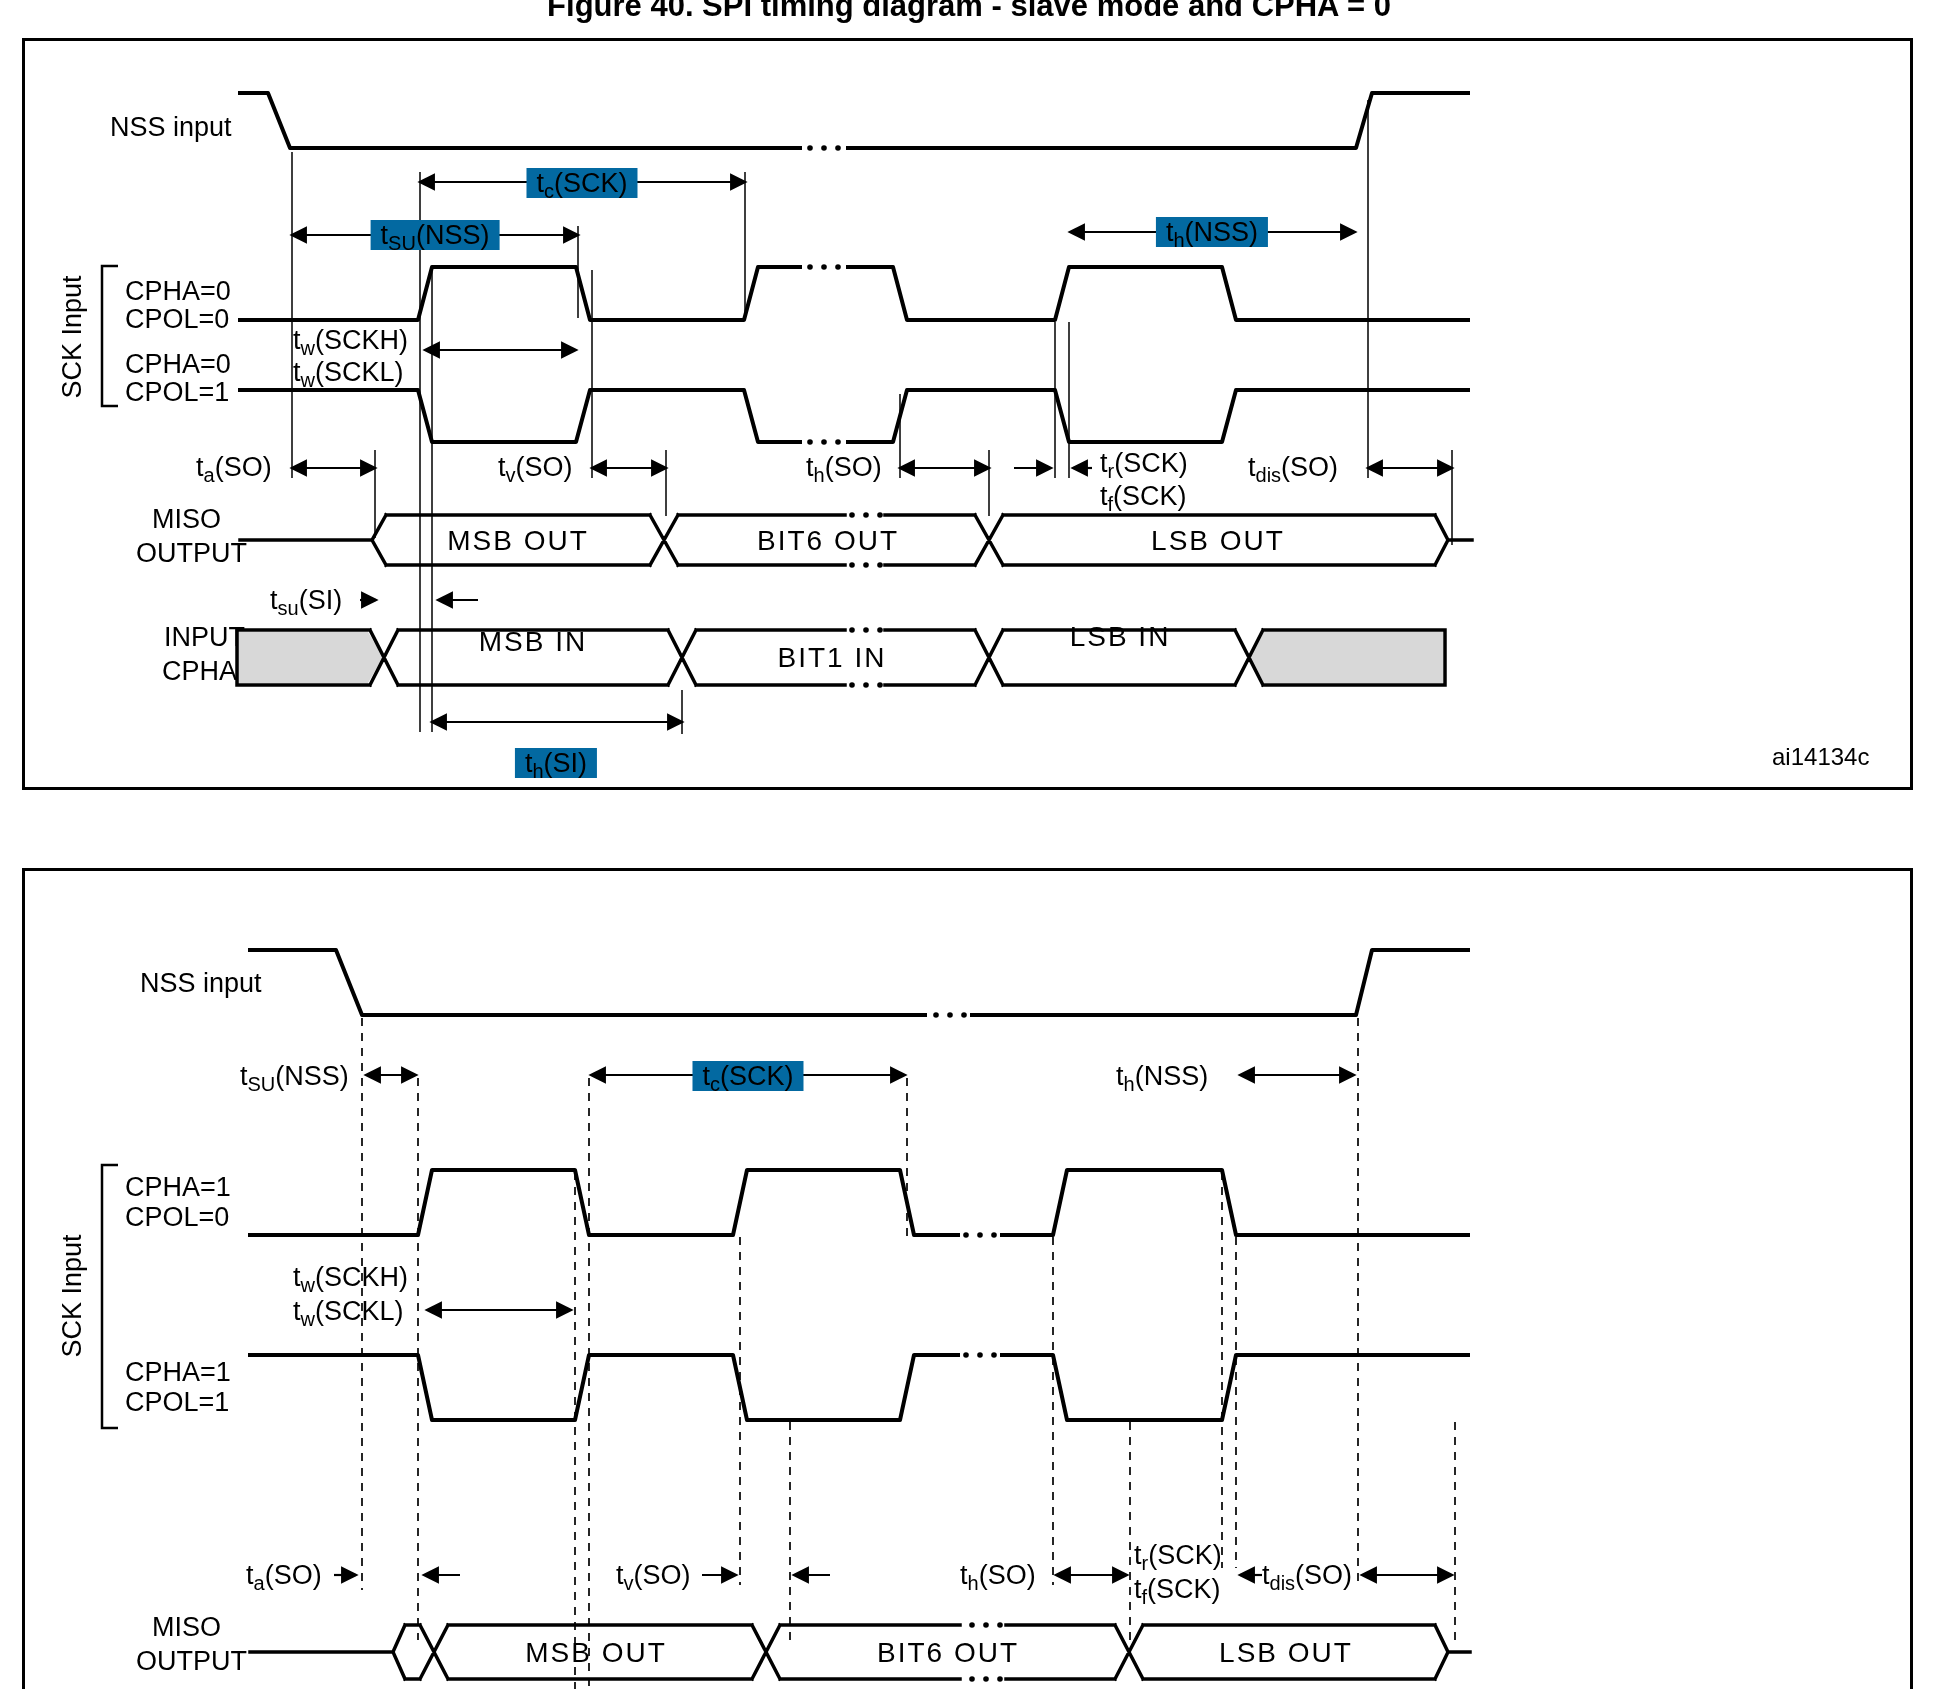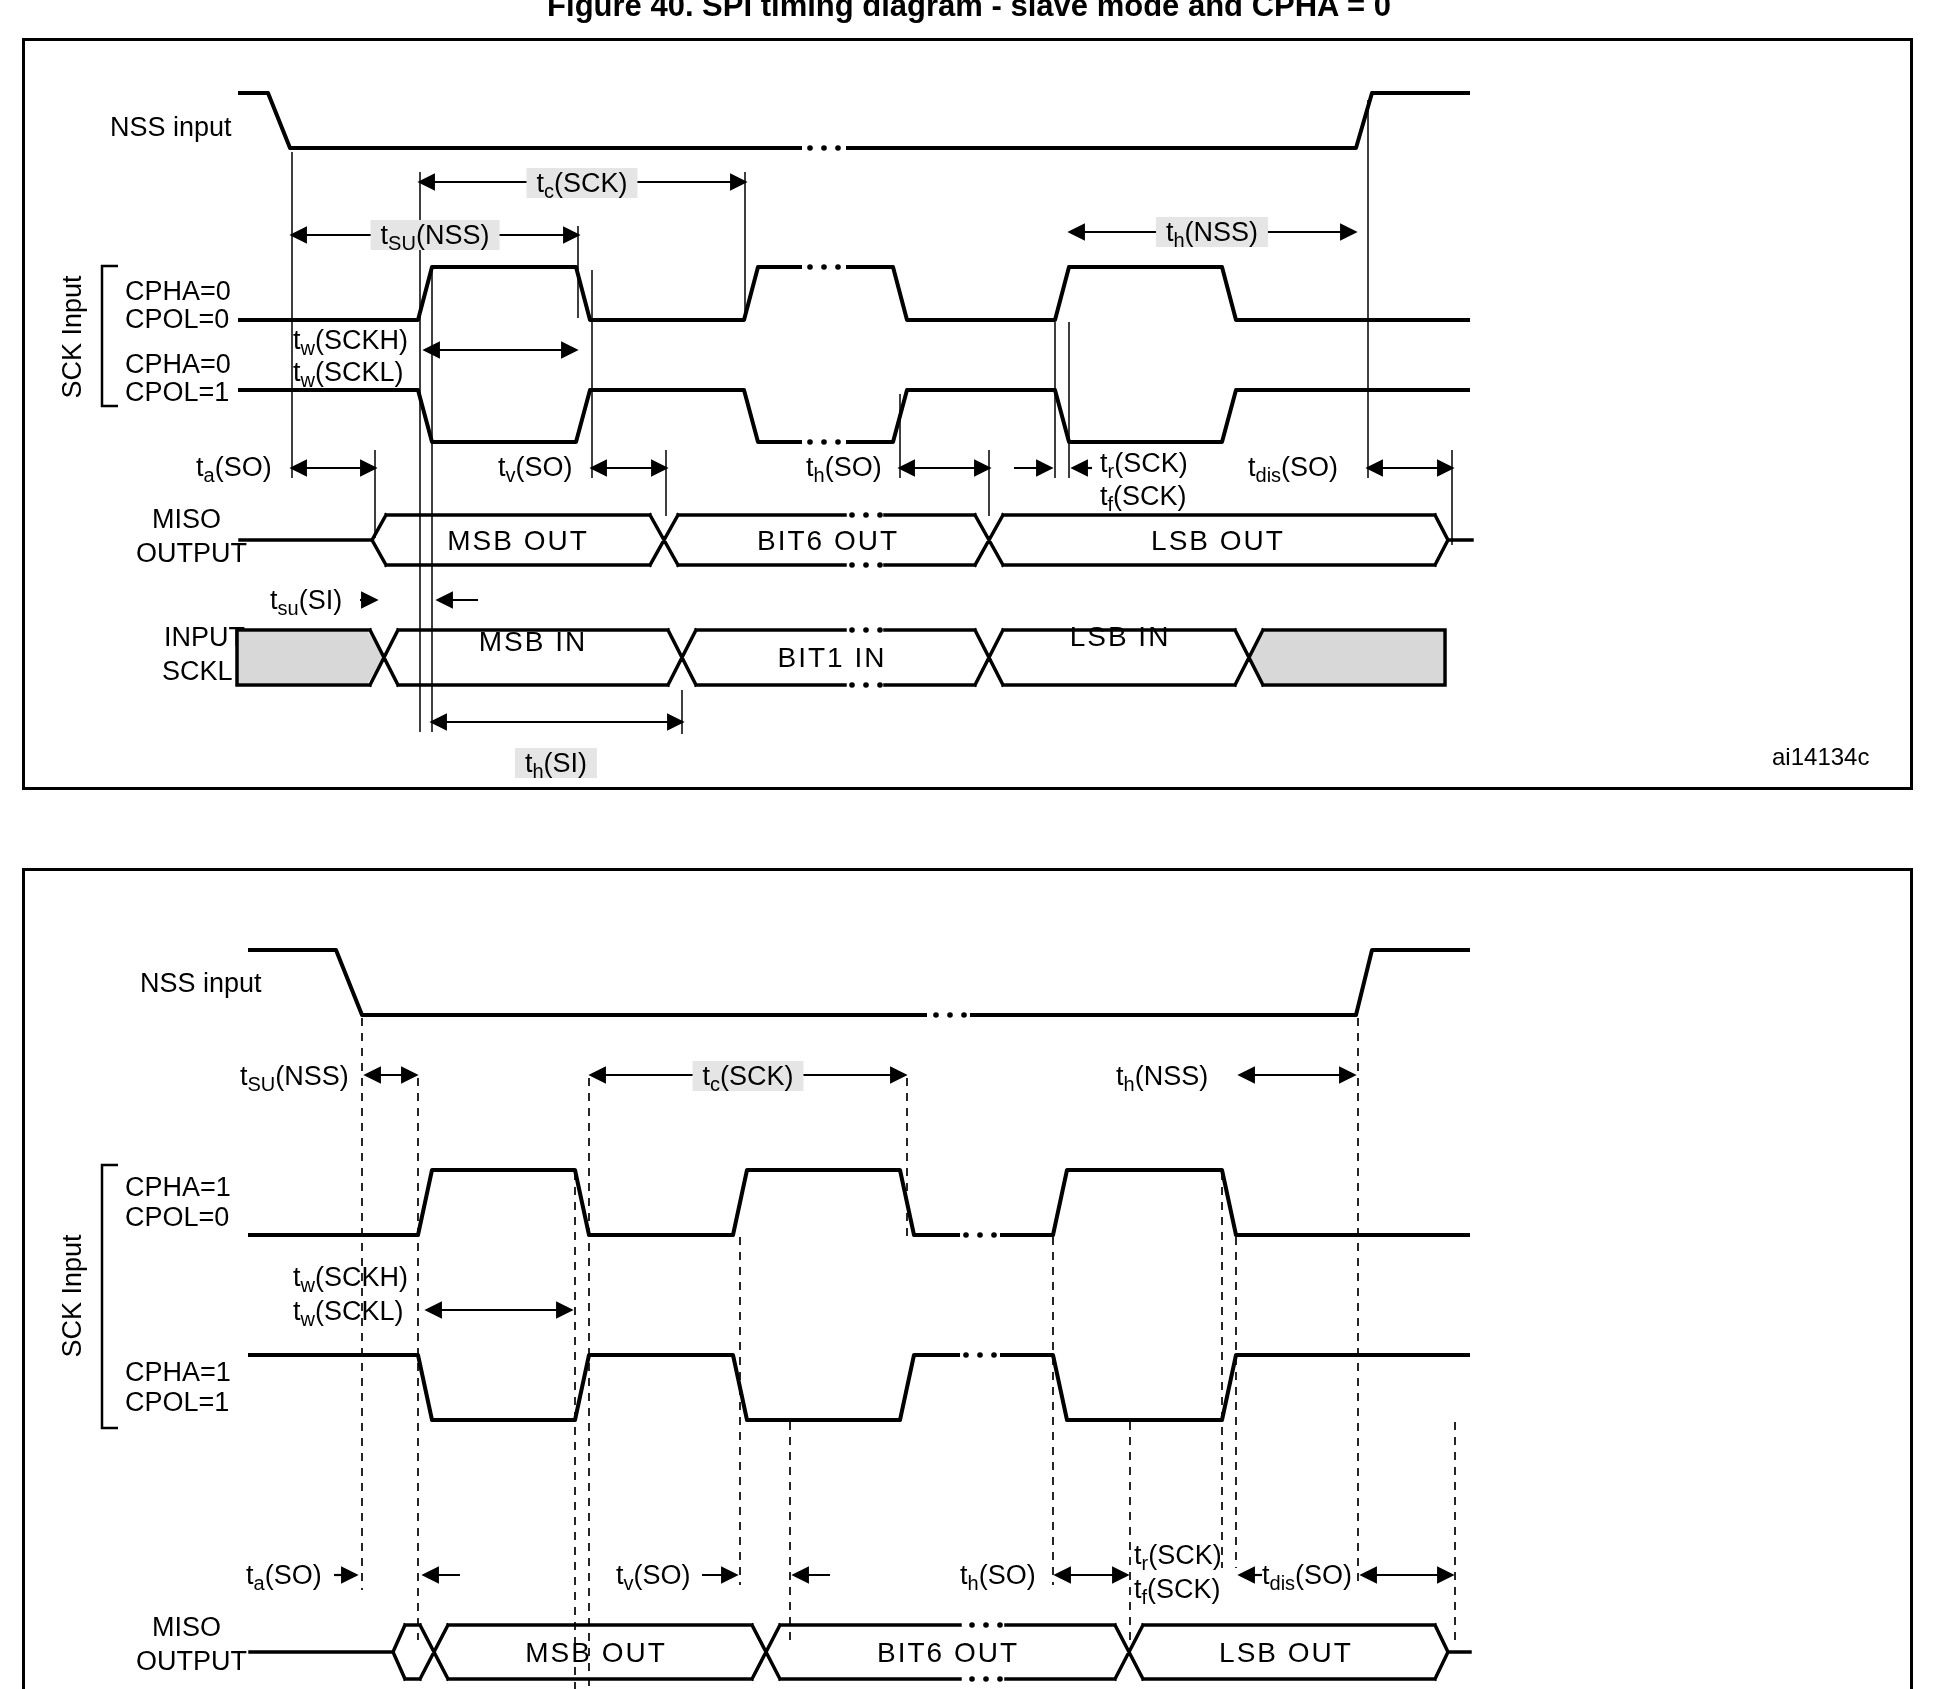--- a/index.html
+++ b/index.html
@@ -4,21 +4,21 @@
 <style>
   *{margin:0;padding:0;box-sizing:border-box}
   html,body{background:#fff}
   #canvas{position:relative;width:1938px;height:1689px;background:#fff;overflow:hidden;
           font-family:"Liberation Sans",sans-serif;color:#000}
   .box{position:absolute;border:3px solid #000;z-index:1;background:transparent}
   svg.waves{position:absolute;left:0;top:0;z-index:2}
   .lbl{position:absolute;z-index:3;font-size:27px;line-height:30px;white-space:nowrap}
   .lbl sub{font-size:20px;line-height:0;vertical-align:-6px}
   .ctr{transform:translateX(-50%)}
-  .wbg{background:#e5e5e5;padding:0 10px}
+  .wbg{background:#0369a1;padding:0 10px}
   .bus-t{letter-spacing:2px;font-size:28px}
   .vlabel{position:absolute;z-index:3;font-size:27px;white-space:nowrap;
           transform:translate(-50%,-50%) rotate(-90deg)}
   .title{position:absolute;z-index:3;left:0;width:100%;text-align:center;
          font-size:31px;font-weight:bold;white-space:nowrap}
   .wm{font-size:24px}
   
   .w{stroke:#000;stroke-width:4;fill:none;stroke-linejoin:round;stroke-linecap:square}
   .bl{stroke:#000;stroke-width:3.5;fill:none;stroke-linejoin:round;stroke-linecap:square}
   .thin{stroke:#000;stroke-width:1.5;fill:none}
@@ -224,21 +224,21 @@
 
   <div class="lbl" style="left:152px;top:504px">MISO</div>
   <div class="lbl" style="left:136px;top:538px">OUTPUT</div>
   <div class="lbl ctr bus-t" style="left:518px;top:526px">MSB OUT</div>
   <div class="lbl ctr bus-t" style="left:828px;top:526px">BIT6 OUT</div>
   <div class="lbl ctr bus-t" style="left:1218px;top:526px">LSB OUT</div>
 
   <div class="lbl" style="left:270px;top:585px"><span>t</span><sub>su</sub><span>(SI)</span></div>
 
   <div class="lbl" style="left:164px;top:622px">INPUT</div>
-  <div class="lbl" style="left:162px;top:656px">SCKL</div>
+  <div class="lbl" style="left:162px;top:656px">CPHA</div>
   <div class="lbl ctr bus-t" style="left:533px;top:627px">MSB IN</div>
   <div class="lbl ctr bus-t" style="left:832px;top:643px">BIT1 IN</div>
   <div class="lbl ctr bus-t" style="left:1120px;top:622px">LSB IN</div>
 
   <div class="lbl ctr wbg" style="left:556px;top:748px"><span>t</span><sub>h</sub><span>(SI)</span></div>
 
   <div class="lbl wm" style="left:1772px;top:742px">ai14134c</div>
 
 
   <div class="lbl" style="left:140px;top:968px">NSS input</div>

